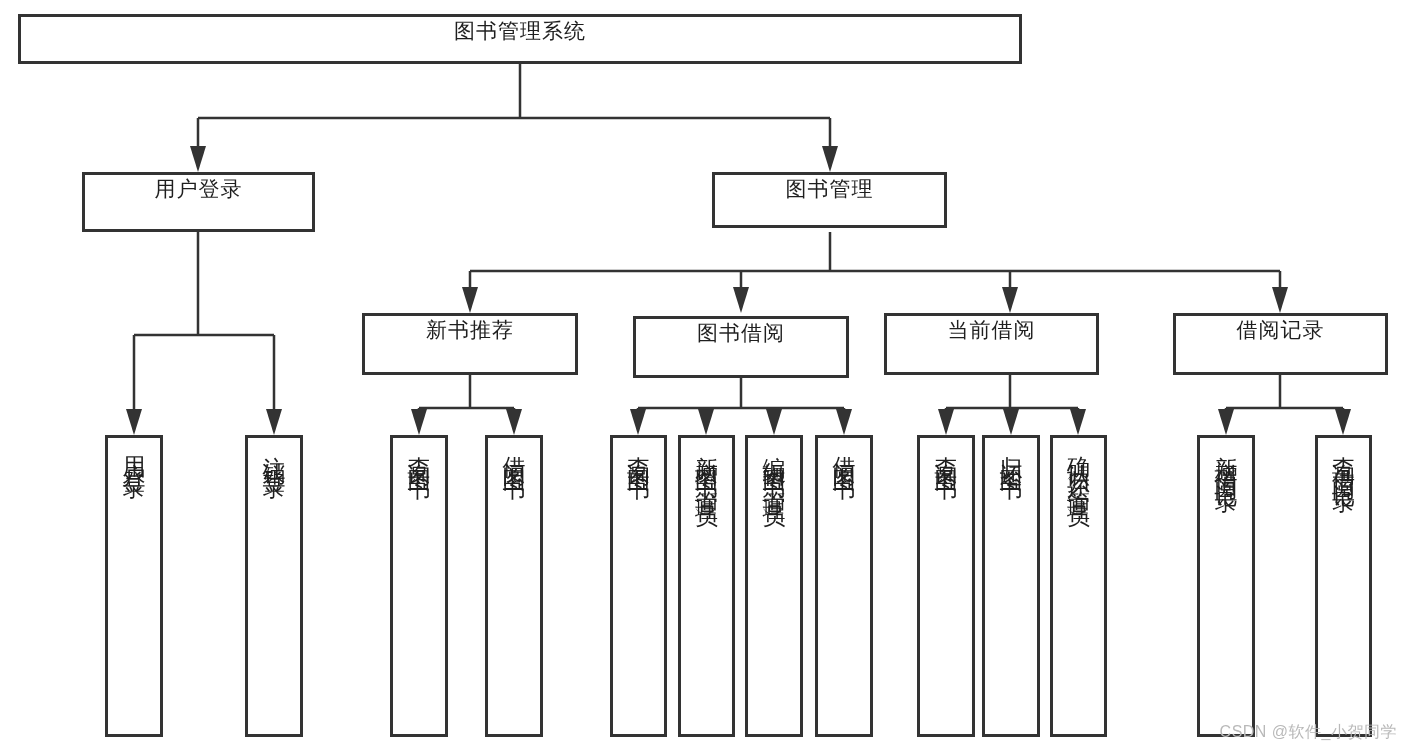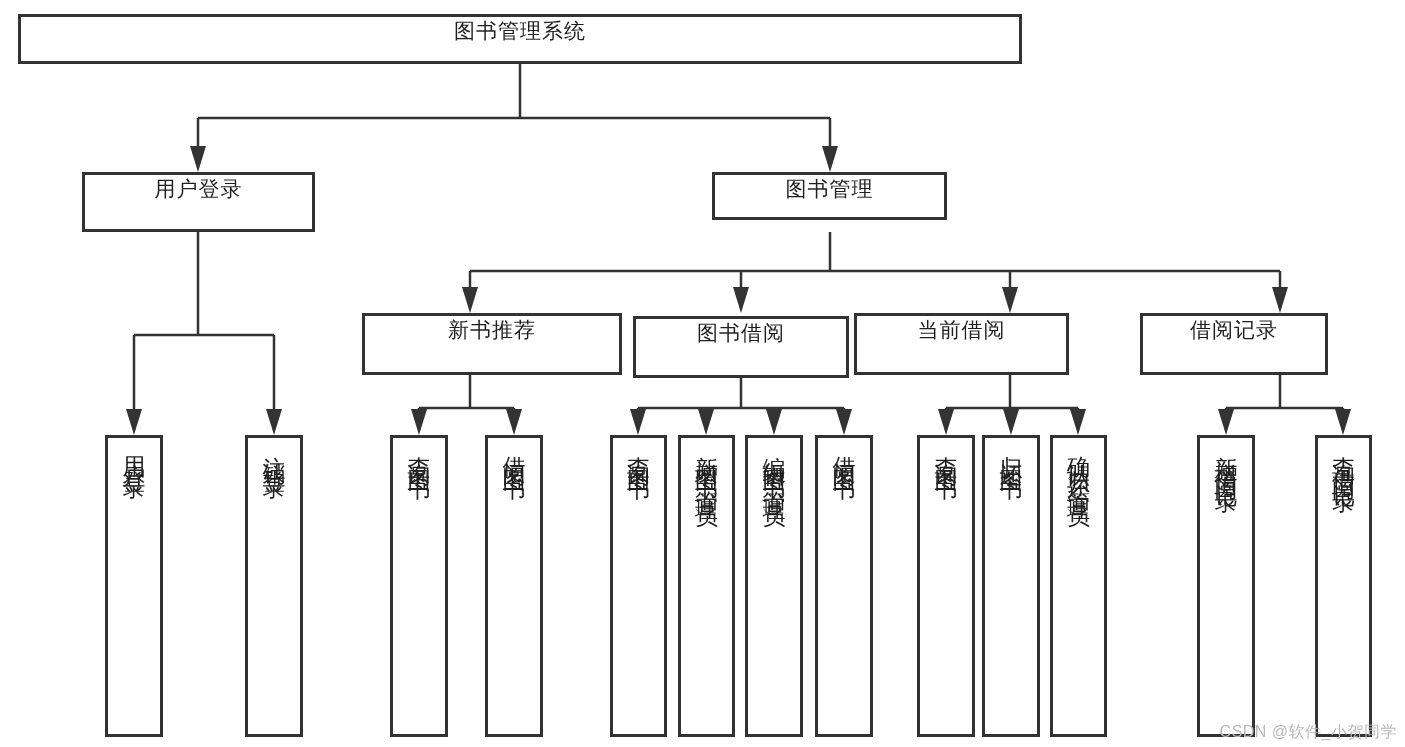--- a/index.html
+++ b/index.html
@@ -81,34 +81,34 @@
   </g>
 </svg>
 
 <div class="node h-node" style="left:18px;top:14px;width:1004px;height:50px">
   <span>图书管理系统</span>
 </div>
 
 <div class="node h-node" style="left:82px;top:172px;width:233px;height:60px">
   <span>用户登录</span>
 </div>
-<div class="node h-node" style="left:712px;top:172px;width:235px;height:48px">
+<div class="node h-node" style="left:712px;top:172px;width:235px;height:56px">
   <span>图书管理</span>
 </div>
 
-<div class="node h-node" style="left:362px;top:313px;width:260px;height:62px">
+<div class="node h-node" style="left:362px;top:313px;width:216px;height:62px">
   <span>新书推荐</span>
 </div>
 <div class="node h-node" style="left:633px;top:316px;width:216px;height:62px">
   <span>图书借阅</span>
 </div>
-<div class="node h-node" style="left:854px;top:313px;width:215px;height:62px">
+<div class="node h-node" style="left:884px;top:313px;width:215px;height:62px">
   <span>当前借阅</span>
 </div>
-<div class="node h-node" style="left:1140px;top:313px;width:188px;height:62px">
+<div class="node h-node" style="left:1173px;top:313px;width:215px;height:62px">
   <span>借阅记录</span>
 </div>
 
 <div class="node leaf" style="left:105px;width:58px">
   <span class="vtext">用户登录</span>
 </div>
 <div class="node leaf" style="left:245px;width:58px">
   <span class="vtext">注销登录</span>
 </div>
 

